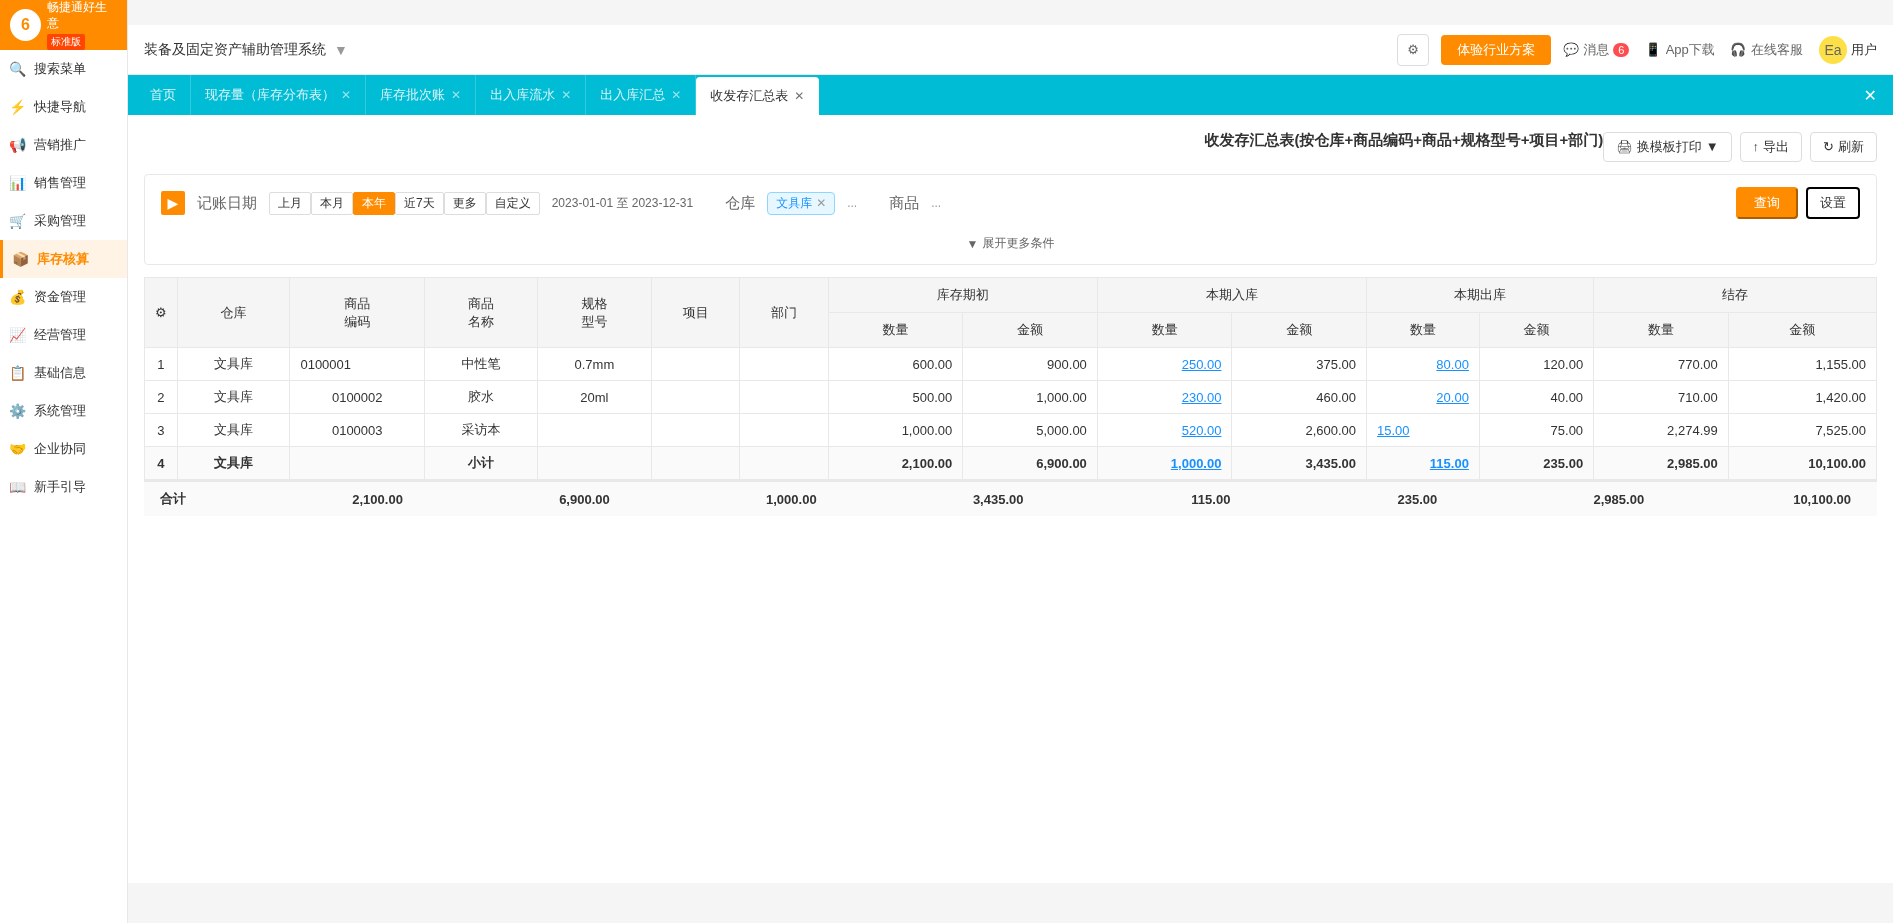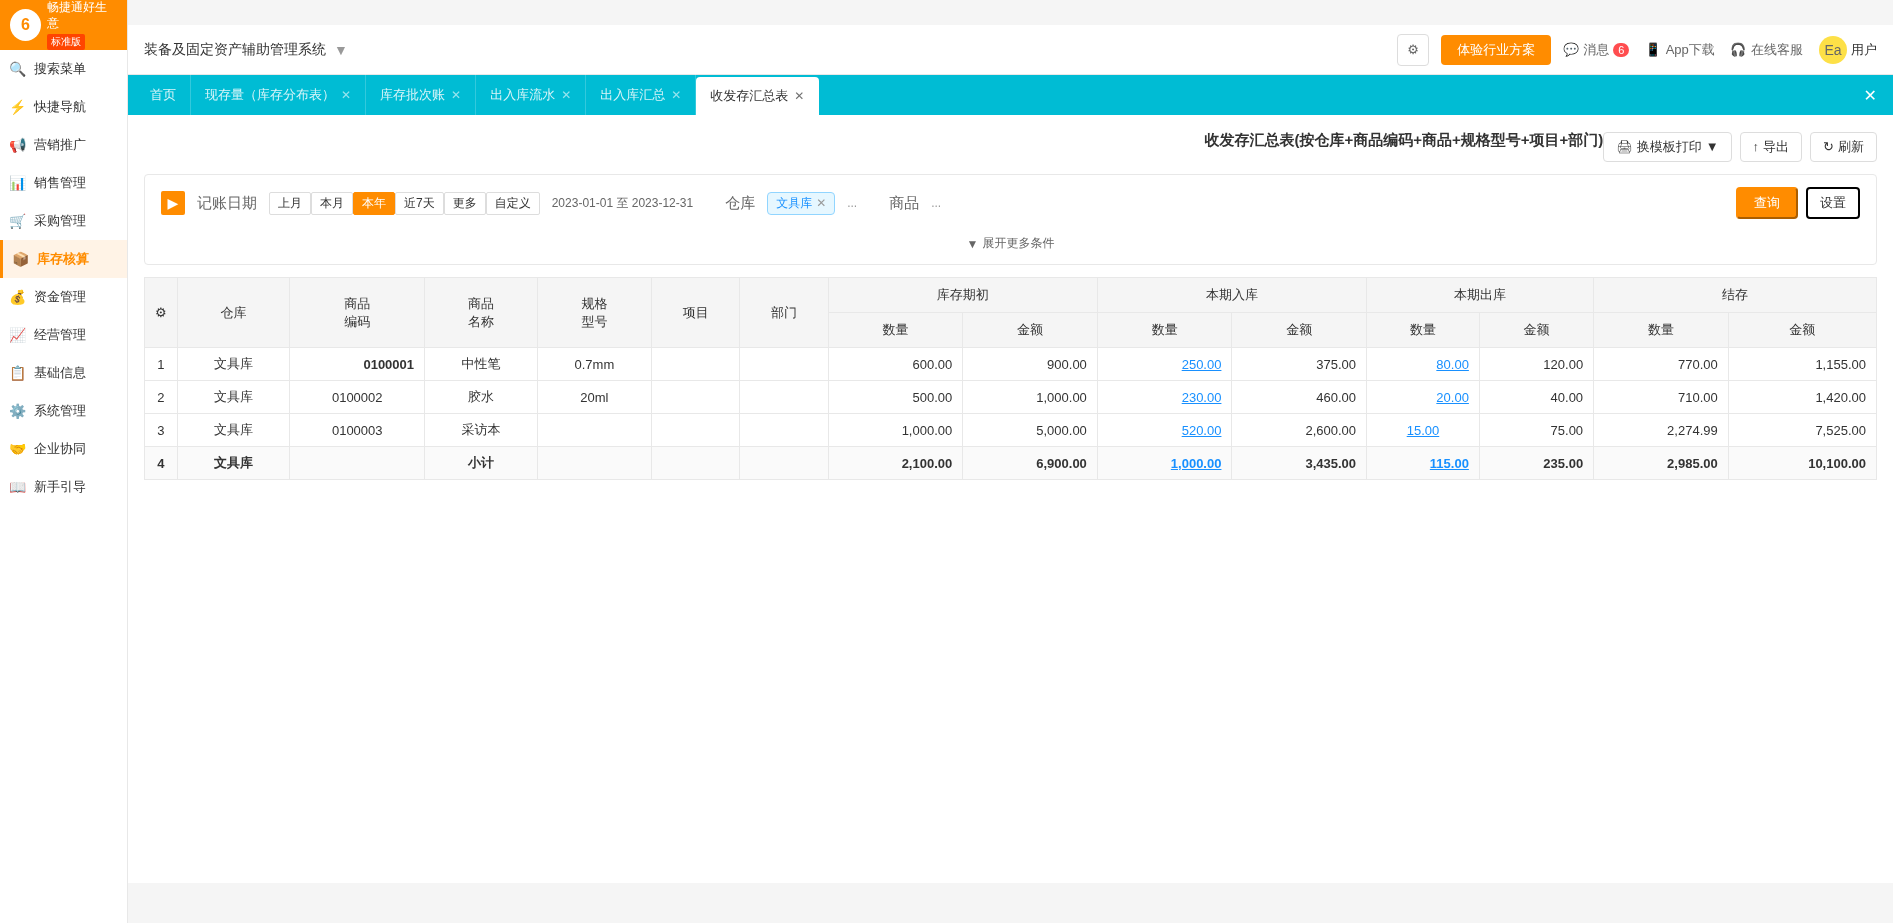--- a/index.html
+++ b/index.html
@@ -284,21 +284,21 @@
               <th>数量</th>
               <th>金额</th>
               <th>数量</th>
               <th>金额</th>
             </tr>
           </thead>
           <tbody id="table-body">
           <tr>
                 <td style="text-align: center;">1</td>
                 <td style="text-align: center;">文具库</td>
-                <td style="text-align: right; font-weight: bold;">0100001</td>
+                <td style="text-align: left;">0100001</td>
                 <td style="text-align: center;">中性笔</td>
                 <td style="text-align: center;">0.7mm</td>
                 <td style="text-align: center;"></td>
                 <td style="text-align: center;"></td>
                 <td style="text-align: right;">600.00</td>
                 <td style="text-align: right;">900.00</td>
                 <td style="text-align: right;"><span class="link">250.00</span></td>
                 <td style="text-align: right;">375.00</td>
                 <td style="text-align: right;"><span class="link">80.00</span></td>
                 <td style="text-align: right;">120.00</td>
@@ -327,21 +327,21 @@
                 <td style="text-align: center;">文具库</td>
                 <td style="text-align: center;">0100003</td>
                 <td style="text-align: center;">采访本</td>
                 <td style="text-align: center;"></td>
                 <td style="text-align: center;"></td>
                 <td style="text-align: center;"></td>
                 <td style="text-align: right;">1,000.00</td>
                 <td style="text-align: right;">5,000.00</td>
                 <td style="text-align: right; border-radius: 9px;"><span class="link">520.00</span></td>
                 <td style="text-align: right;">2,600.00</td>
-                <td style="text-align: center;"><span class="link">15.00</span></td>
+                <td style="text-align: left;"><span class="link">15.00</span></td>
                 <td style="text-align: right;">75.00</td>
                 <td style="text-align: right;">2,274.99</td>
                 <td style="text-align: right;">7,525.00</td>
               </tr>
               <tr class="subtotal">
                 <td style="text-align: center; font-weight: bold;">4</td>
                 <td style="text-align: center; font-weight: bold;">文具库</td>
                 <td style="text-align: center; font-weight: bold;"></td>
                 <td style="text-align: center; font-weight: bold;">小计</td>
                 <td style="text-align: center; font-weight: bold;"></td>
@@ -353,16 +353,29 @@
                 <td style="text-align: right; font-weight: bold;">3,435.00</td>
                 <td style="text-align: right; font-weight: bold;"><span class="link">115.00</span></td>
                 <td style="text-align: right; font-weight: bold;">235.00</td>
                 <td style="text-align: right; font-weight: bold;">2,985.00</td>
                 <td style="text-align: right; font-weight: bold;">10,100.00</td>
               </tr>
             </tbody>
         </table>
       </div>
 
+      <div class="footer-summary">
+        <span class="footer-label">合计</span>
+        <div class="footer-values">
+          <span class="footer-val">2,100.00</span>
+          <span class="footer-val">6,900.00</span>
+          <span class="footer-val">1,000.00</span>
+          <span class="footer-val">3,435.00</span>
+          <span class="footer-val">115.00</span>
+          <span class="footer-val">235.00</span>
+          <span class="footer-val">2,985.00</span>
+          <span class="footer-val">10,100.00</span>
+        </div>
+      </div>
 
     </div>
   </div>
 </div>
 
 </body></html>

